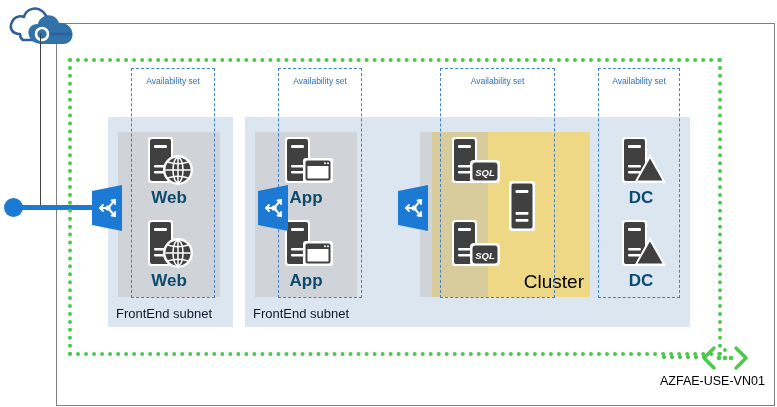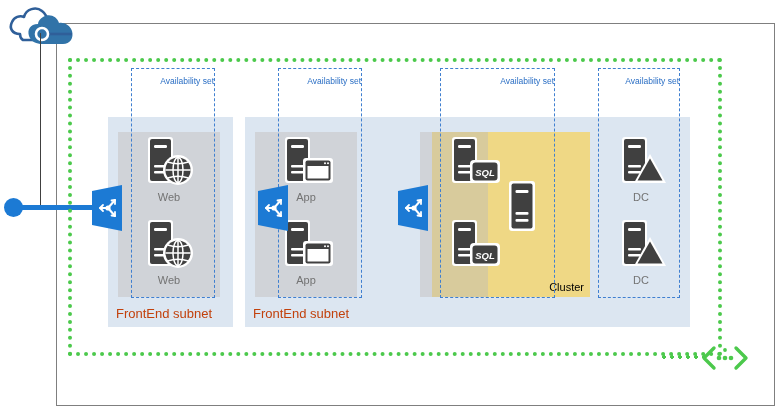--- a/index.html
+++ b/index.html
@@ -99,21 +99,21 @@
     background: #dce6f1;
   }
   #subnet-frontend { left: 108px; top: 117px; width: 125px; height: 210px; }
   #subnet-backend  { left: 245px; top: 117px; width: 445px; height: 210px; }
 
   .subnet-label {
     position: absolute;
     bottom: 6px;
     left: 8px;
     font-size: 13px;
-    color: #c2410c;
+    color: #0f172a;
     white-space: nowrap;
   }
 
   
   .gray-group {
     position: absolute;
     background: #d0d3d8;
   }
   #gray-web     { left: 118px; top: 132px; width: 102px; height: 165px; }
   #gray-app     { left: 255px; top: 132px; width: 102px; height: 165px; }
@@ -130,21 +130,21 @@
   }
   .cluster-overlay.shade {
     left: 432px;
     width: 56px;
     background: #d8cb9c;
   }
   .cluster-label {
     position: absolute;
     right: 6px;
     bottom: 4px;
-    font-size: 11px;
+    font-size: 19px;
     color: #000000;
     white-space: nowrap;
   }
 
   
   .avset {
     position: absolute;
     box-sizing: border-box;
     border: 1px dashed #3f7fd0;
     background: transparent;
@@ -152,44 +152,45 @@
   #avset-1 { left: 131px; top: 68px; width: 84px; height: 230px; }
   #avset-2 { left: 278px; top: 68px; width: 84px; height: 230px; }
   #avset-3 { left: 440px; top: 68px; width: 115px; height: 230px; }
   #avset-4 { left: 598px; top: 68px; width: 82px; height: 230px; }
 
   .avset-label {
     position: absolute;
     top: 7px;
     left: 0;
     right: 0;
-    text-align: right;
+    text-align: center;
     font-size: 8.5px;
     color: #2a6ec4;
     white-space: nowrap;
   }
 
   
   .node {
     position: absolute;
     width: 86px;
     text-align: center;
   }
   .node .glyph {
     position: relative;
     width: 86px;
     height: 56px;
     margin: 0 auto;
     font-style: italic;
   }
   .node .caption {
-    font-size: 11px;
-    color: #737373;
+    font-size: 17px;
+    color: #0c4a6e;
     line-height: 19px;
     margin-top: -2px;
+    font-weight: bold;
   }
 
   
   #node-web-1 { left: 126px; top: 134px; }
   #node-web-2 { left: 126px; top: 217px; }
   #node-app-1 { left: 263px; top: 134px; }
   #node-app-2 { left: 263px; top: 217px; }
   #node-sql-1 { left: 430px; top: 134px; }
   #node-sql-2 { left: 430px; top: 217px; }
   #node-dc-1  { left: 598px; top: 134px; }
@@ -253,20 +254,21 @@
     <svg width="50" height="26" viewBox="0 0 50 26">
       <path d="M14 3 L4 13 L14 23" fill="none" stroke="#4cc94c" stroke-width="3.4" stroke-linecap="round" stroke-linejoin="round"></path>
       <path d="M36 3 L46 13 L36 23" fill="none" stroke="#4cc94c" stroke-width="3.4" stroke-linecap="round" stroke-linejoin="round"></path>
       <circle cx="19" cy="13" r="2.3" fill="#4cc94c"></circle>
       <circle cx="25" cy="13" r="2.3" fill="#4cc94c"></circle>
       <circle cx="31" cy="13" r="2.3" fill="#4cc94c"></circle>
       <circle cx="25" cy="5" r="1.9" fill="#4cc94c"></circle>
       <circle cx="25" cy="-2" r="1.9" fill="#4cc94c"></circle>
     </svg>
   </div>
+  <div class="vnet-label">AZFAE-USE-VN01</div>
 
   <div class="subnet" id="subnet-frontend">
     <span class="subnet-label">FrontEnd subnet</span>
   </div>
 
   <div class="subnet" id="subnet-backend">
     <span class="subnet-label">FrontEnd subnet</span>
   </div>
 
   <div class="gray-group" id="gray-web"></div>

